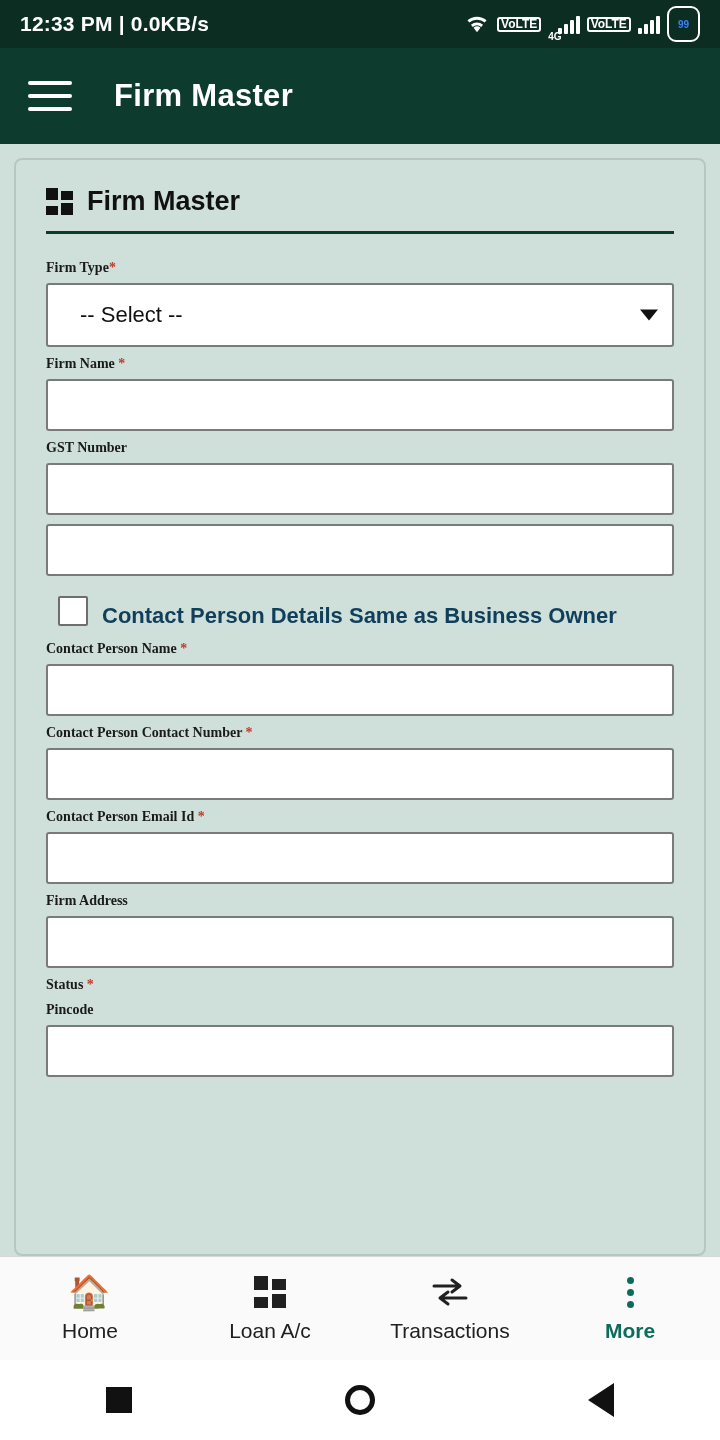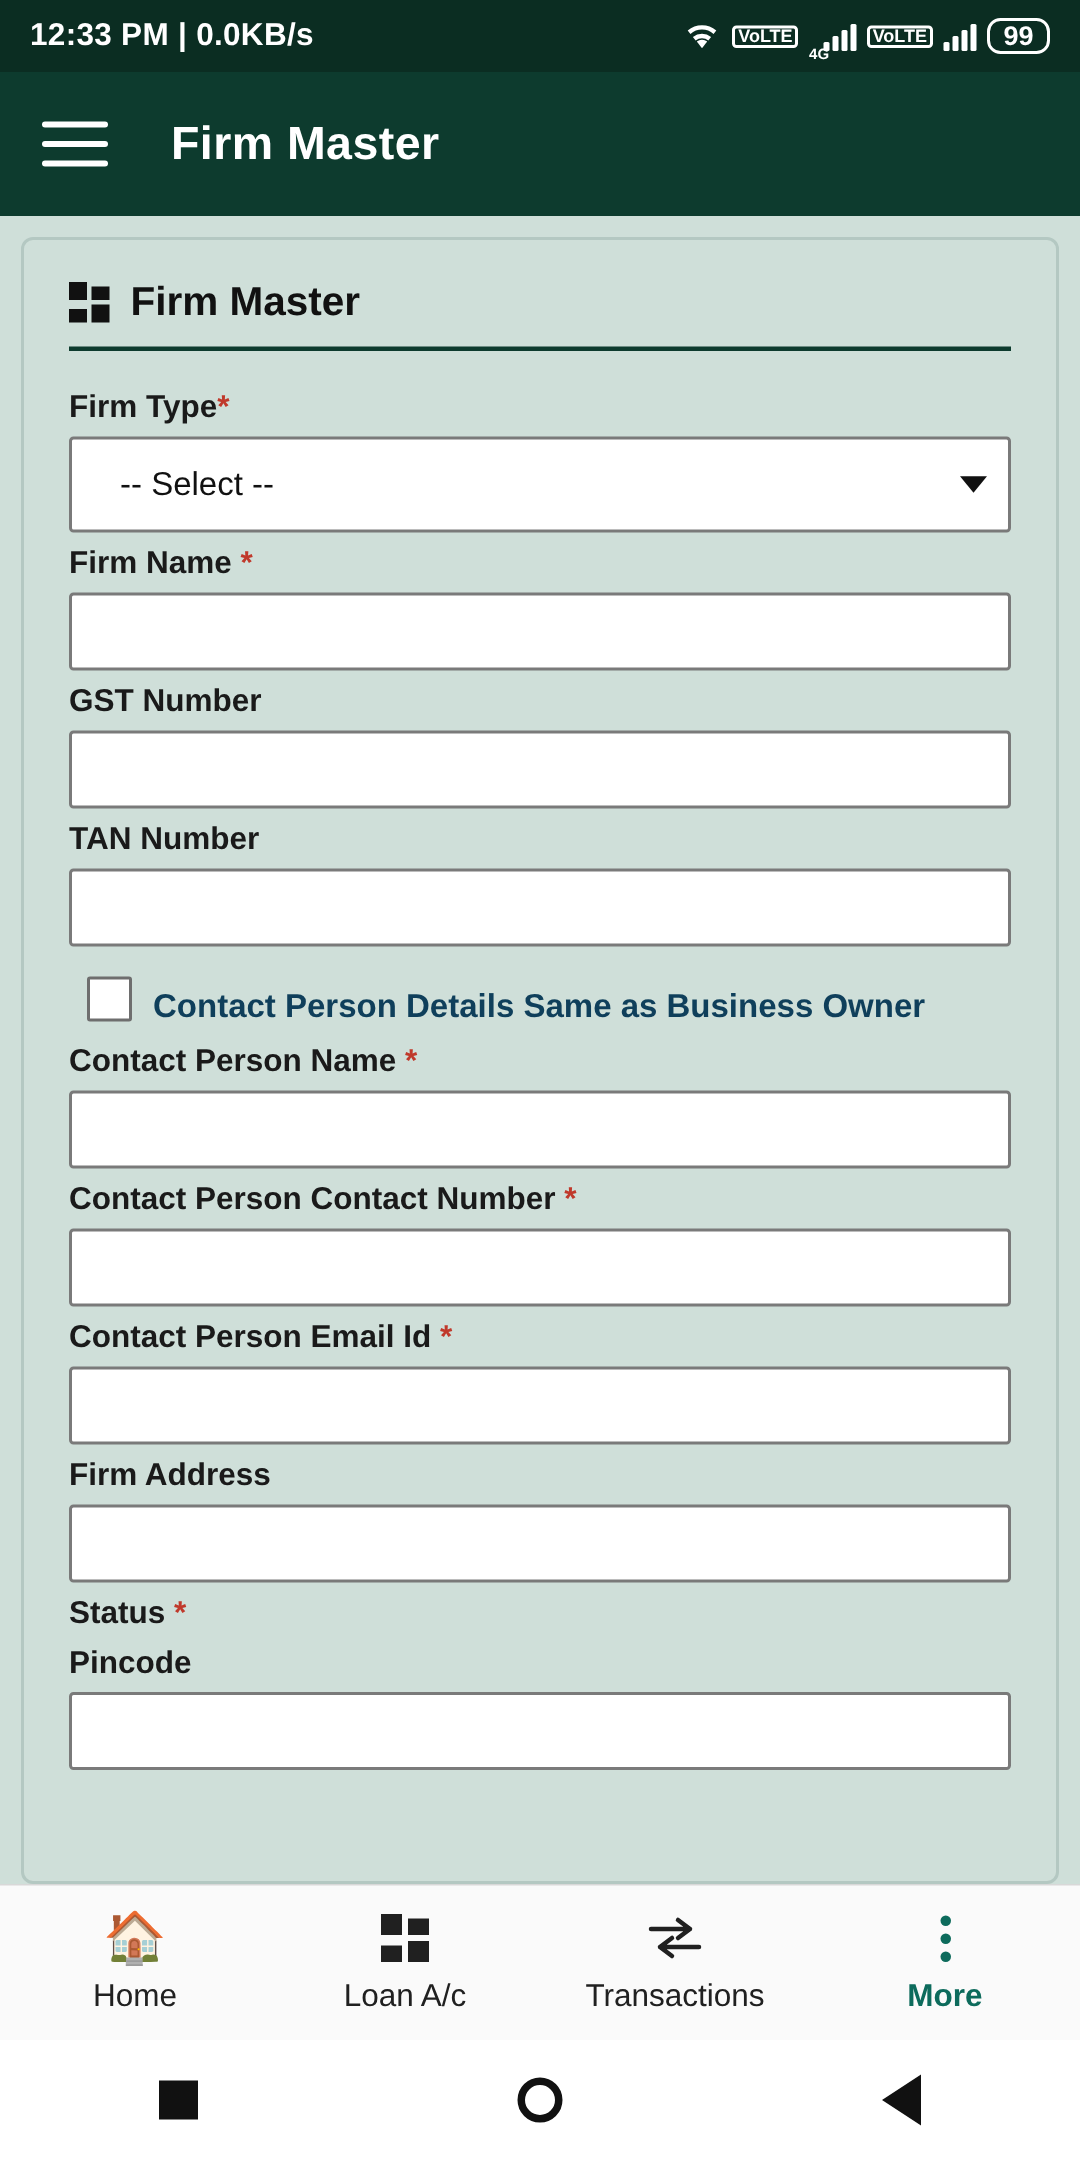--- a/index.html
+++ b/index.html
@@ -42,23 +42,23 @@
     display: flex; flex-direction: column; align-items: center;
   }
   .bars { display: flex; align-items: flex-end; gap: 2px; height: 20px; }
   .bars i { display: block; width: 4px; background: #fff; border-radius: 1px; }
   .bars i:nth-child(1) { height: 6px; }
   .bars i:nth-child(2) { height: 10px; }
   .bars i:nth-child(3) { height: 14px; }
   .bars i:nth-child(4) { height: 18px; }
   .battery {
     border: 2px solid #fff; border-radius: 9px;
-    font-size: 18px; font-weight: bold;
-    padding: 0 9px; height: 24px;
-    display: flex; align-items: center; color: #ffffff;
+    font-size: 10px; font-weight: bold;
+    padding: 0 9px; height: 36px;
+    display: flex; align-items: center; color: #3b82f6;
   }
   .sup4g { font-size: 10px; font-weight: bold; margin-right: -4px; align-self: flex-start; margin-top: 24px; }
 
   
   .appbar {
     height: 96px; flex: 0 0 96px;
     background: #0d3b2e;
     display: flex; align-items: center;
     padding: 0 28px;
     gap: 42px;
@@ -96,22 +96,22 @@
     grid-template-columns: 12px 12px;
     grid-template-rows: 12px 12px;
     gap: 3px;
   }
   .grid-icon i { display: block; background: #111; }
   .grid-icon i.small { height: 9px; align-self: flex-end; }
   .card-title { font-size: 27px; font-weight: bold; color: #111; }
 
   .field { margin-bottom: 9px; }
   .label {
-    font-size: 21px; font-weight: bold; color: #1a1a1a;
-    margin-bottom: 7px; display: block;
+    font-size: 14px; font-weight: bold; color: #1a1a1a;
+    margin-bottom: 7px; display: block; font-family: Liberation Serif, serif;
   }
   .req { color: #c0392b; }
   .input {
     width: 100%; height: 52px;
     background: #ffffff;
     border: 2px solid #7a7a7a;
     border-radius: 3px;
     font-size: 21px;
     padding: 0 14px;
     color: #111;
@@ -272,21 +272,20 @@
         <span class="label"><span>Firm Name </span><span class="req">*</span></span>
         <div class="input"></div>
       </div>
 
       <div class="field">
         <span class="label">GST Number</span>
         <div class="input"></div>
       </div>
 
       <div class="field">
-        <span class="label">TAN Number</span>
         <div class="input"></div>
       </div>
 
       <div class="checkrow">
         <span class="checkbox"></span>
         <span class="checklabel">Contact Person Details Same as Business Owner</span>
       </div>
 
       <div class="field">
         <span class="label"><span>Contact Person Name </span><span class="req">*</span></span>

